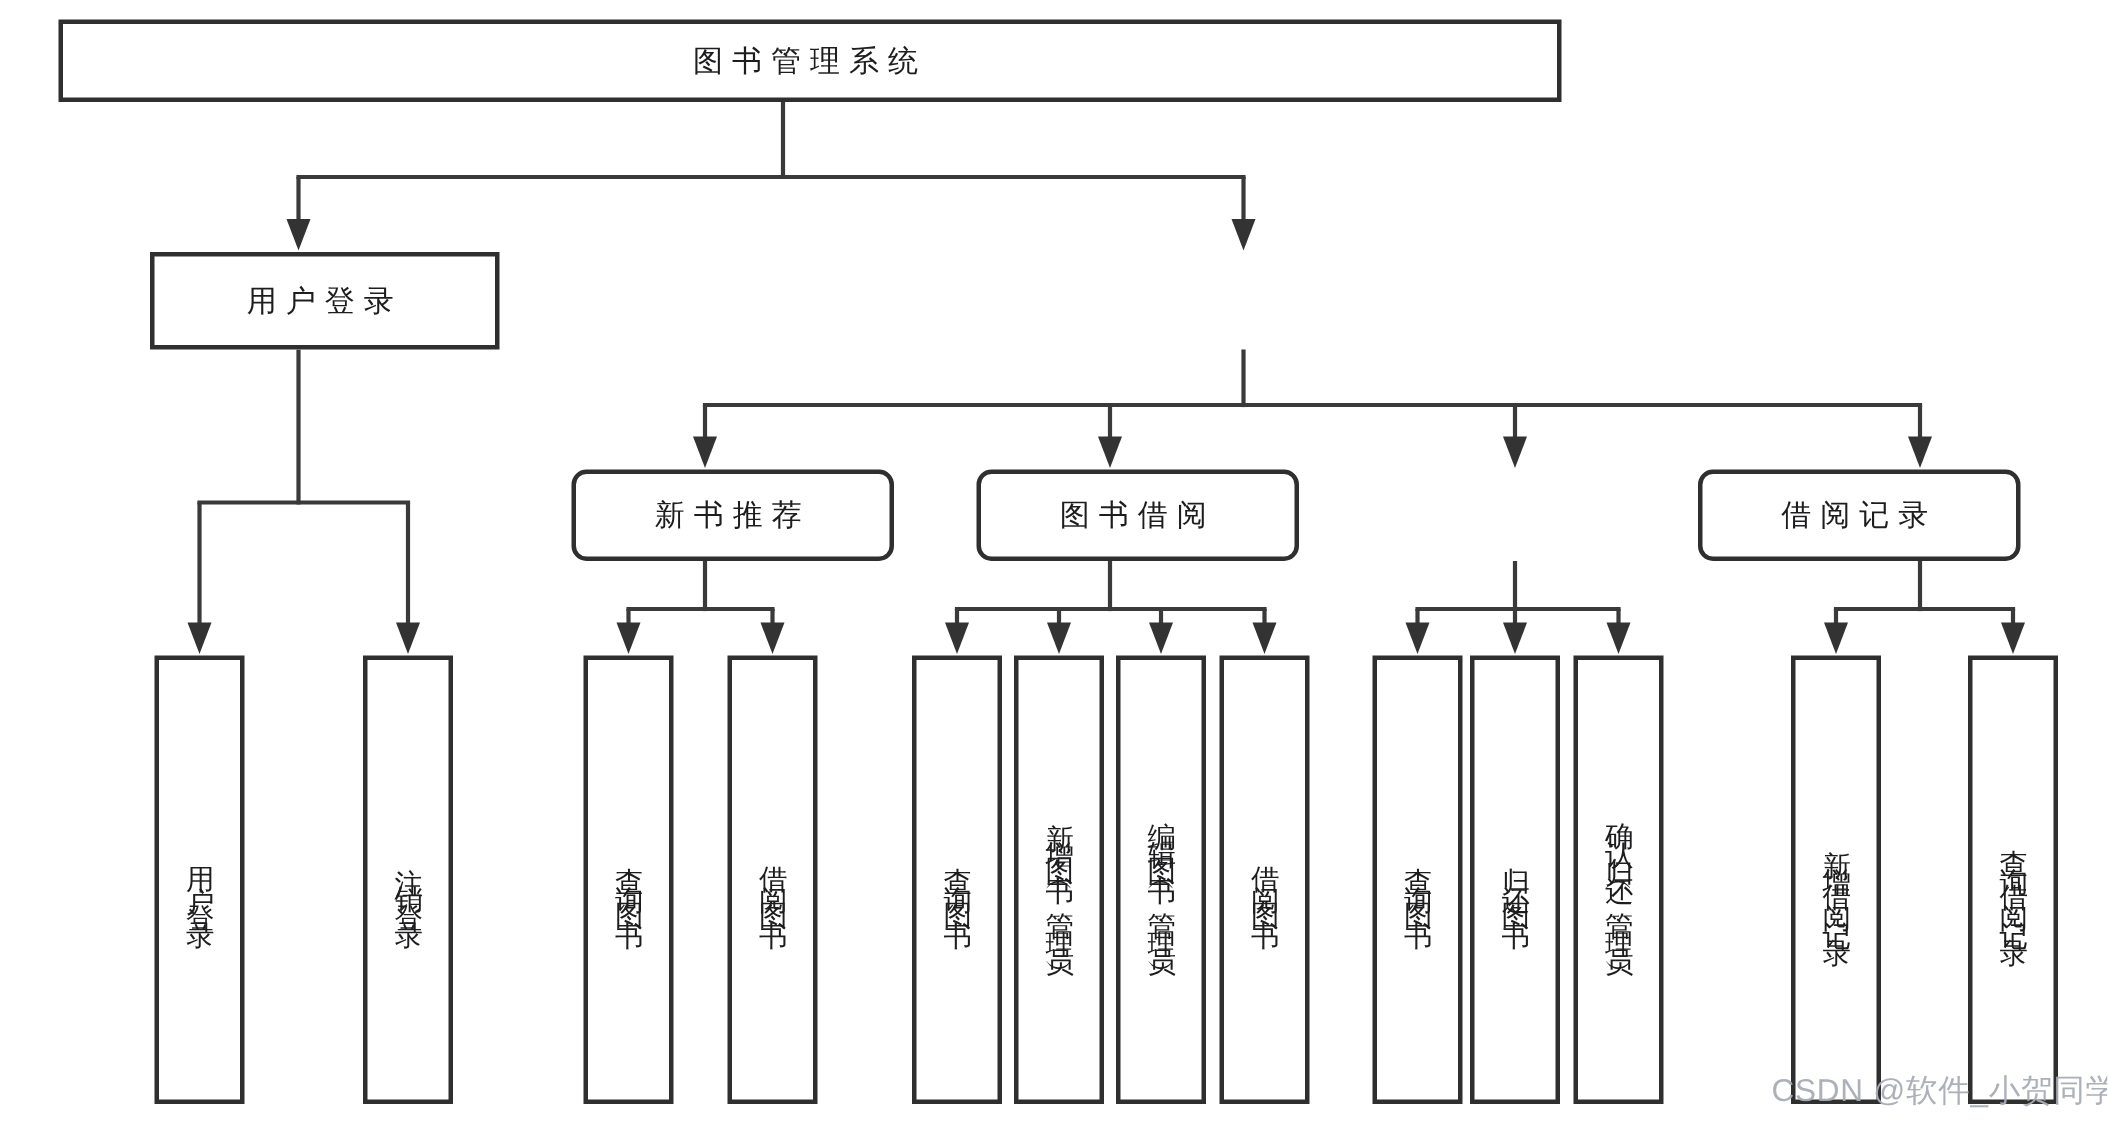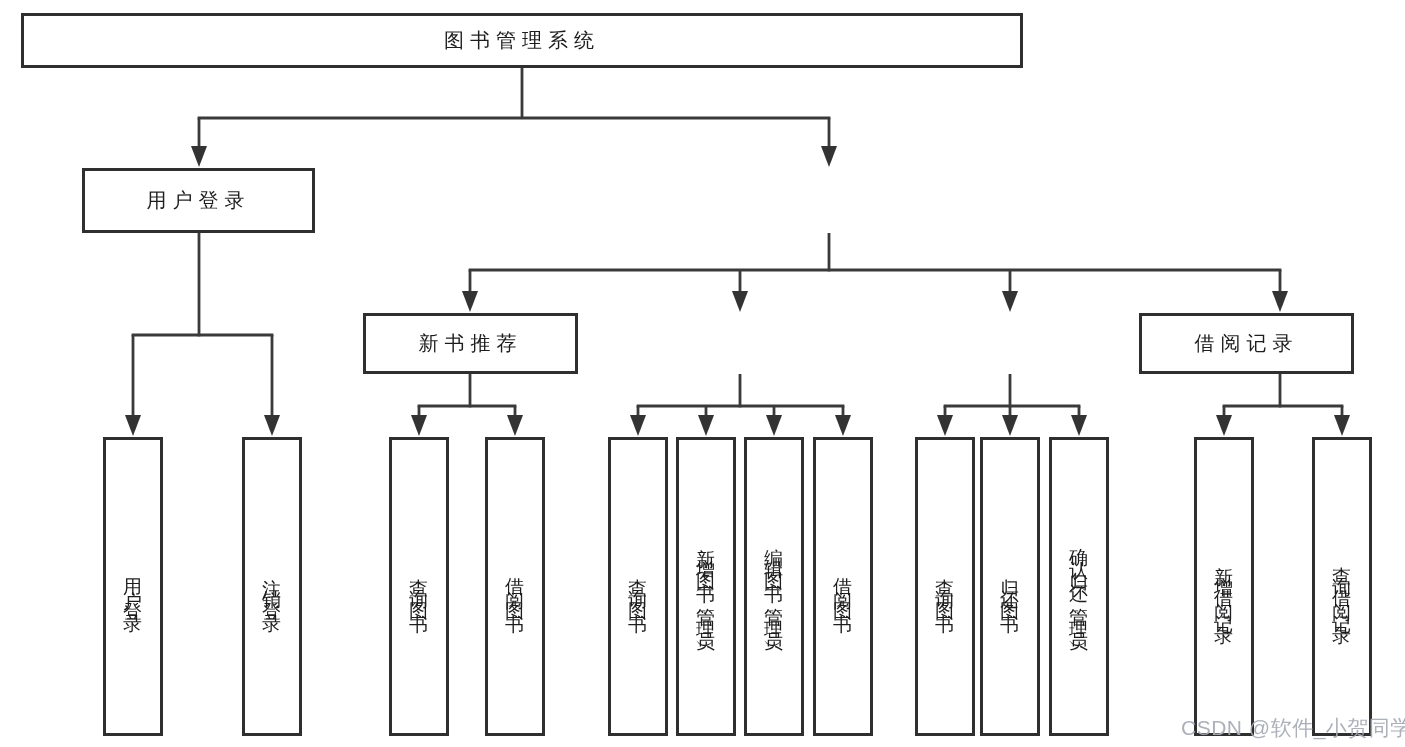--- a/index.html
+++ b/index.html
@@ -23,24 +23,25 @@
     background:#ffffff;
     border:3px solid #2f2f2f;
     display:flex;
     align-items:center;
     justify-content:center;
   }
   .hbox{
     font-size:20px;
     letter-spacing:6px;
     white-space:nowrap;
+    margin-left:18px;
   }
   .root{left:21px;top:13px;width:1002px;height:55px;}
   .lvl2{top:168px;width:233px;height:65px;}
-  .lvl3{top:313px;width:215px;height:61px;}
+  .lvl3{top:313px;width:215px;height:61px;border-radius:10px;}
   .vbox{
     top:437px;height:299px;width:60px;
     writing-mode:vertical-rl;
     text-orientation:mixed;
     font-size:19px;
     letter-spacing:12px;
     line-height:1;
   }
   .watermark{
     position:absolute;
@@ -132,21 +133,22 @@
       <line x1="1342" y1="406" x2="1342" y2="417"></line>
       <polygon points="1334,415 1350,415 1342,436"></polygon>
     </g>
   </svg>
 
   <div class="box hbox root">图书管理系统</div>
 
   <div class="box hbox lvl2" style="left:82px;">用户登录</div>
 
   <div class="box hbox lvl3" style="left:363px;">新书推荐</div>
-  <div class="box hbox lvl3" style="left:1139px;">借阅记录</div>
+  <div class="box hbox lvl3" style="left:633px;">图书借阅</div>
+  <div class="box hbox lvl3" style="left:1114px;">借阅记录</div>
 
   <div class="box vbox" style="left:103px;">用户登录</div>
   <div class="box vbox" style="left:242px;">注销登录</div>
 
   <div class="box vbox" style="left:389px;">查询图书</div>
   <div class="box vbox" style="left:485px;">借阅图书</div>
 
   <div class="box vbox" style="left:608px;">查询图书</div>
   <div class="box vbox" style="left:676px;">新增图书（管理员）</div>
   <div class="box vbox" style="left:744px;">编辑图书（管理员）</div>

